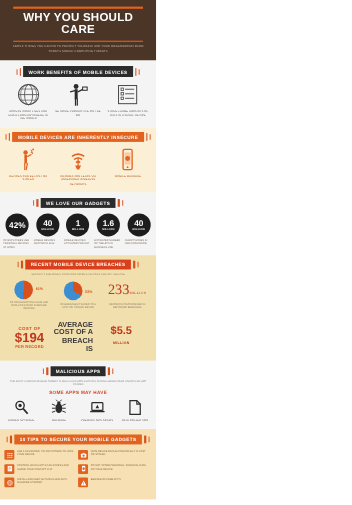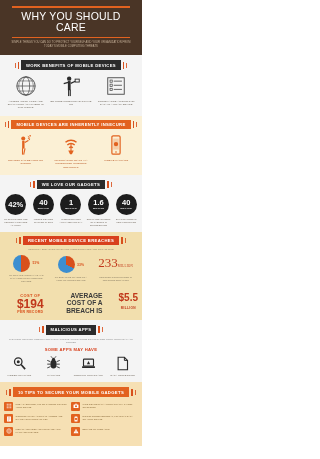--- a/index.html
+++ b/index.html
@@ -11,21 +11,21 @@
   .band.lightcream{background:#fbf0d5;}
   .band.white{background:#f4f4f4;}
   .band.tan{background:#f2dfae;}
   .band.orangebg{background:#f6e0b4;}
 
   
   .hero{background:#4a3526;padding:6px 7px 7px 7px;text-align:center;}
   .hero .rule{height:1.6px;background:#e2621f;margin:0 auto 3px auto;width:92%;}
   .hero .rule.bot{margin:3px auto 3px auto;}
   .hero h1{
-    margin:0;color:#ffffff;font-weight:normal;font-size:10.5px;line-height:11.5px;
+    margin:0;color:#ffffff;font-weight:bold;font-size:10.5px;line-height:11.5px;
     letter-spacing:.2px;text-transform:uppercase;text-align:center;
   }
   .hero .sub{
     margin:0 2px;color:#cbb79f;font-size:2.6px;line-height:3.6px;
     text-transform:uppercase;letter-spacing:.1px;
   }
 
   
   .ribbon{display:flex;align-items:center;justify-content:center;gap:2px;margin:0 auto;}
   .ribbon .tick{width:1.5px;height:7px;background:#d8501c;}
@@ -40,42 +40,42 @@
   
   .cols3{display:flex;padding:5px 3px 6px 3px;}
   .cols3 .col{flex:1;text-align:center;padding:0 2px;}
   .cap{font-size:2.5px;line-height:3.3px;color:#6d6459;text-transform:uppercase;margin-top:3px;letter-spacing:.1px;}
   .cap.or{color:#b5521f;}
 
   svg{display:block;margin:0 auto;}
 
   
   .circles{display:flex;justify-content:space-between;padding:5px 2px 5px 2px;}
-  .circles .cw{flex:1;text-align:center;padding:0 1px;}
+  .circles .cw{flex:1;padding:0 1px;}
   .circ{
     width:21px;height:21px;border-radius:50%;background:#1d1d1d;color:#fff;
     margin:0 auto;display:flex;flex-direction:column;align-items:center;justify-content:center;
   }
   .circ .big{font-size:7.5px;font-weight:bold;line-height:8px;}
   .circ .unit{font-size:2.4px;font-weight:bold;letter-spacing:.2px;line-height:3px;}
   .cirscap{font-size:2.3px;line-height:3px;color:#7b7268;margin-top:2.5px;text-transform:uppercase;}
 
   
   .breach-sub{font-size:2.5px;color:#9a8b6d;text-align:center;padding:3px 10px 0 10px;line-height:3.4px;text-transform:uppercase;}
   .pies{display:flex;align-items:center;padding:3px 4px 5px 4px;}
   .pies .pcol{flex:1;text-align:center;}
   .pierow{display:flex;align-items:center;justify-content:center;gap:2px;}
   .pie{width:17px;height:17px;border-radius:50%;}
   .pielbl{font-size:3.4px;color:#d8501c;font-weight:bold;}
   .bignum{font-size:13px;color:#c0371a;font-family:"Liberation Serif",serif;line-height:13px;}
   .bignum .u{font-size:3.2px;letter-spacing:.3px;}
   .pcap{font-size:2.3px;line-height:3px;color:#8d8066;margin-top:2.5px;text-transform:uppercase;padding:0 3px;}
 
   
-  .cost{display:flex;align-items:center;padding:4px 4px 6px 5px;}
+  .cost{display:flex;align-items:center;padding:4px 22px 6px 5px;}
   .cost .left{width:38%;text-align:center;}
   .cost .right{width:62%;display:flex;align-items:center;justify-content:center;gap:16px;}
   .costof{font-size:4px;font-weight:bold;color:#d8501c;letter-spacing:.3px;}
   .costbig{font-size:12px;font-weight:bold;color:#c0371a;line-height:12px;}
   .perrec{font-size:3.6px;font-weight:bold;color:#d8501c;letter-spacing:.2px;}
   .avgtxt{font-size:6.6px;font-weight:bold;color:#3b3b3b;line-height:7.4px;text-align:right;text-transform:uppercase;}
   .avgnum{font-size:10px;font-weight:bold;color:#c0371a;line-height:10px;text-align:center;}
   .avgnum .mil{display:block;font-size:3.2px;letter-spacing:.3px;}
 
   

